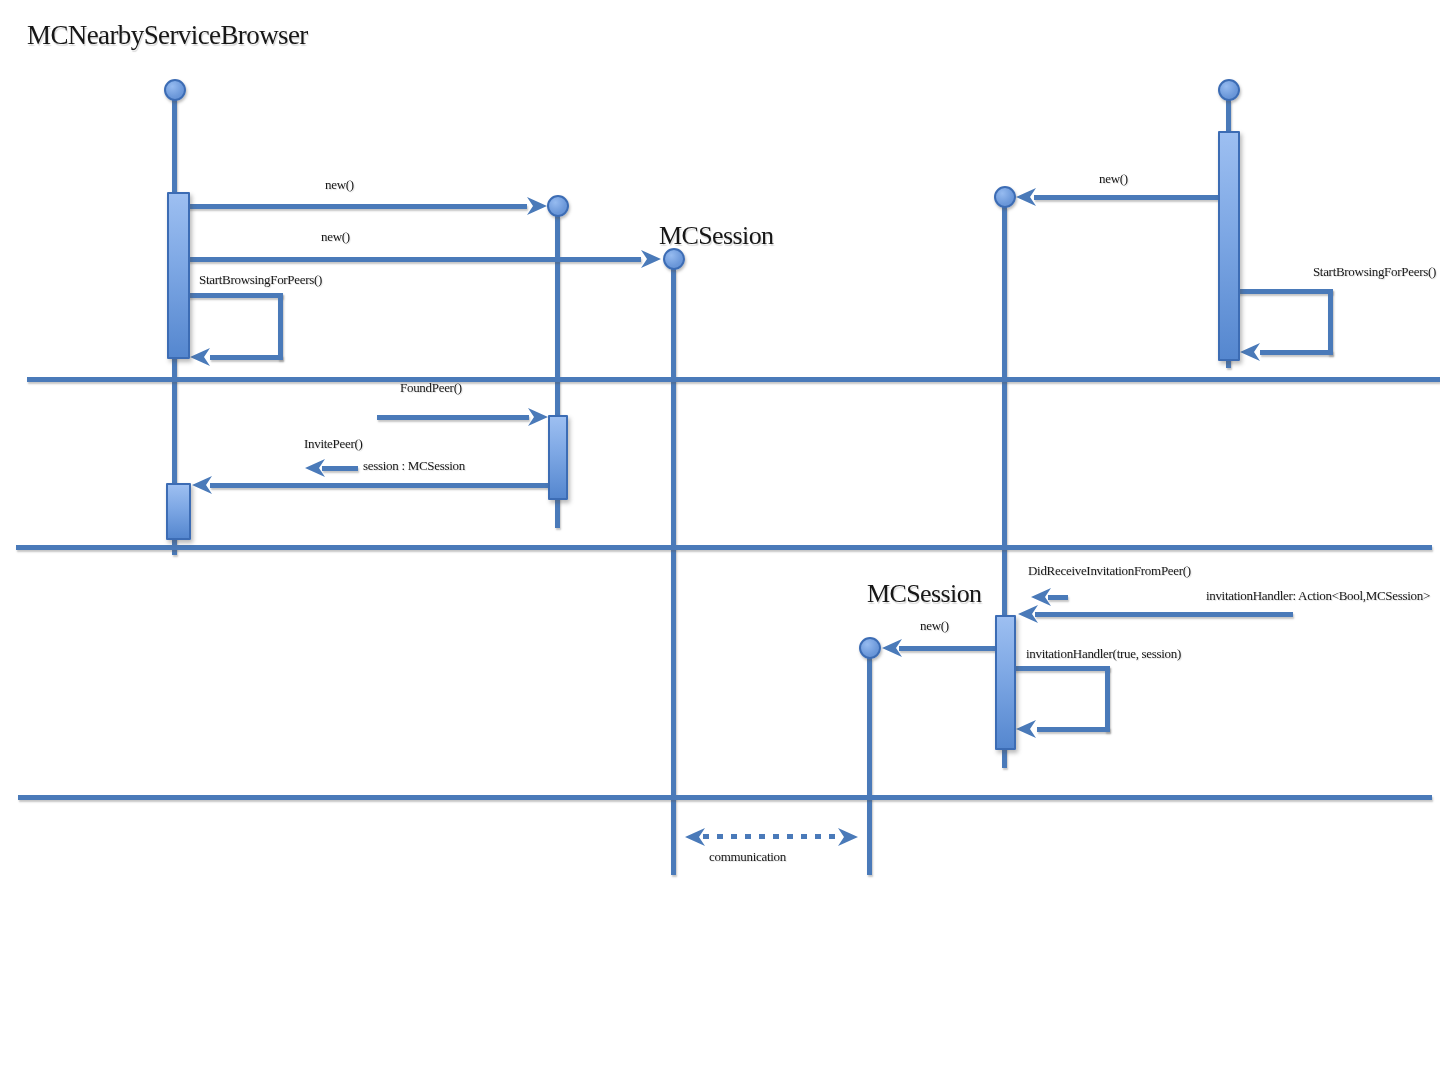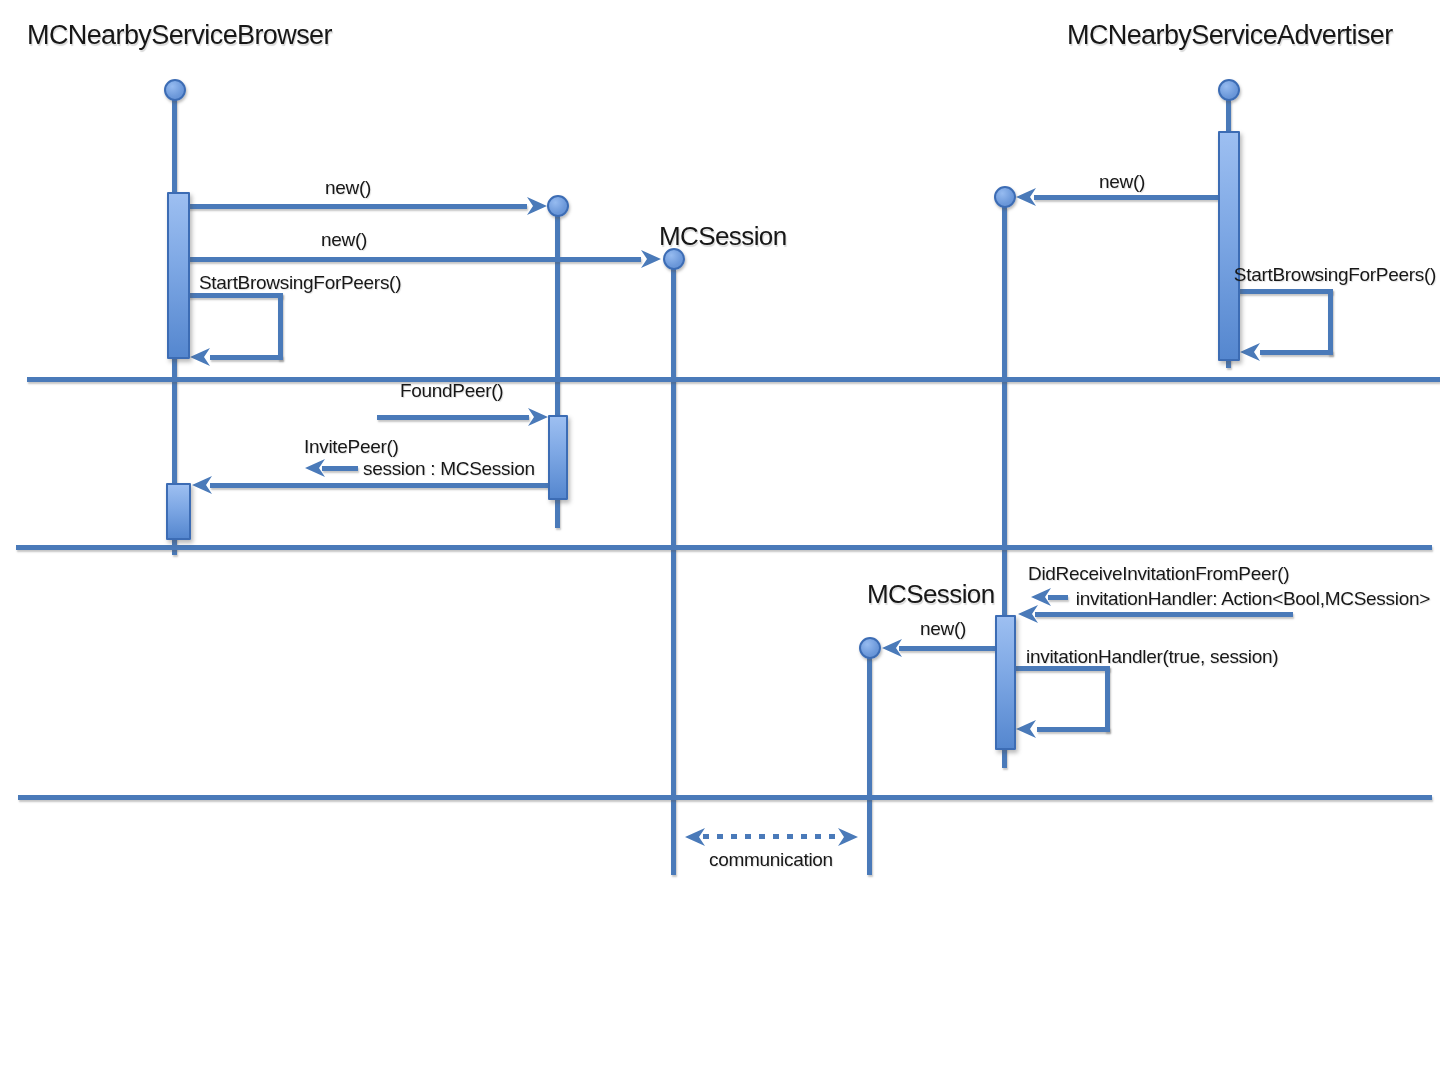--- a/index.html
+++ b/index.html
@@ -3,29 +3,29 @@
 <meta charset="utf-8">
 <style>
   :root{
     --line:#4a7ab9;
     --edge:#3c6cb4;
     --ink:#171717;
   }
   html,body{margin:0;padding:0;background:#fff;}
   #stage{
     position:relative;width:1440px;height:996px;background:#ffffff;overflow:hidden;
-    font-family:Liberation Sans, sans-serif;color:var(--ink);
+    font-family:Liberation Serif, serif;color:var(--ink);
   }
   .title{
     position:absolute;font-size:27px;letter-spacing:-0.6px;white-space:nowrap;
     color:var(--ink);text-shadow:1px 2px 1px rgba(0,0,0,0.15);
   }
   .obj-title{font-size:26px;margin-left:48px;}
   .msg{
-    position:absolute;font-size:19px;letter-spacing:-0.3px;white-space:nowrap;
+    position:absolute;font-size:13px;letter-spacing:-0.3px;white-space:nowrap;
     color:var(--ink);text-shadow:1px 1px 1px rgba(0,0,0,0.12);
   }
   .vline{
     position:absolute;width:5px;background:var(--line);
     box-shadow:1px 2px 2px rgba(90,90,90,0.35);
   }
   .hline{
     position:absolute;height:5px;background:var(--line);
     box-shadow:1px 2px 2px rgba(90,90,90,0.35);
   }
@@ -47,21 +47,20 @@
     box-shadow:1px 2px 3px rgba(80,80,80,0.4);
   }
   .z1{z-index:1}.z2{z-index:2}.z3{z-index:3}.z4{z-index:4}
 </style>
 </head>
 <body>
 
 <div id="stage">
 
   <div class="title z4" style="left:27px;top:20px">MCNearbyServiceBrowser</div>
-  <div class="title z4" style="left:1067px;top:20px">MCNearbyServiceAdvertiser</div>
   <div class="title obj-title z4" style="left:611px;top:221px">MCSession</div>
   <div class="title obj-title z4" style="left:819px;top:579px">MCSession</div>
 
   <div class="vline z1" style="left:172px;top:99px;height:456px"></div>
   <div class="vline z1" style="left:555px;top:216px;height:312px"></div>
   <div class="vline z1" style="left:671px;top:269px;height:606px"></div>
   <div class="vline z1" style="left:1002px;top:207px;height:561px"></div>
   <div class="vline z1" style="left:1226px;top:100px;height:268px"></div>
   <div class="vline z1" style="left:867px;top:658px;height:217px"></div>
 

